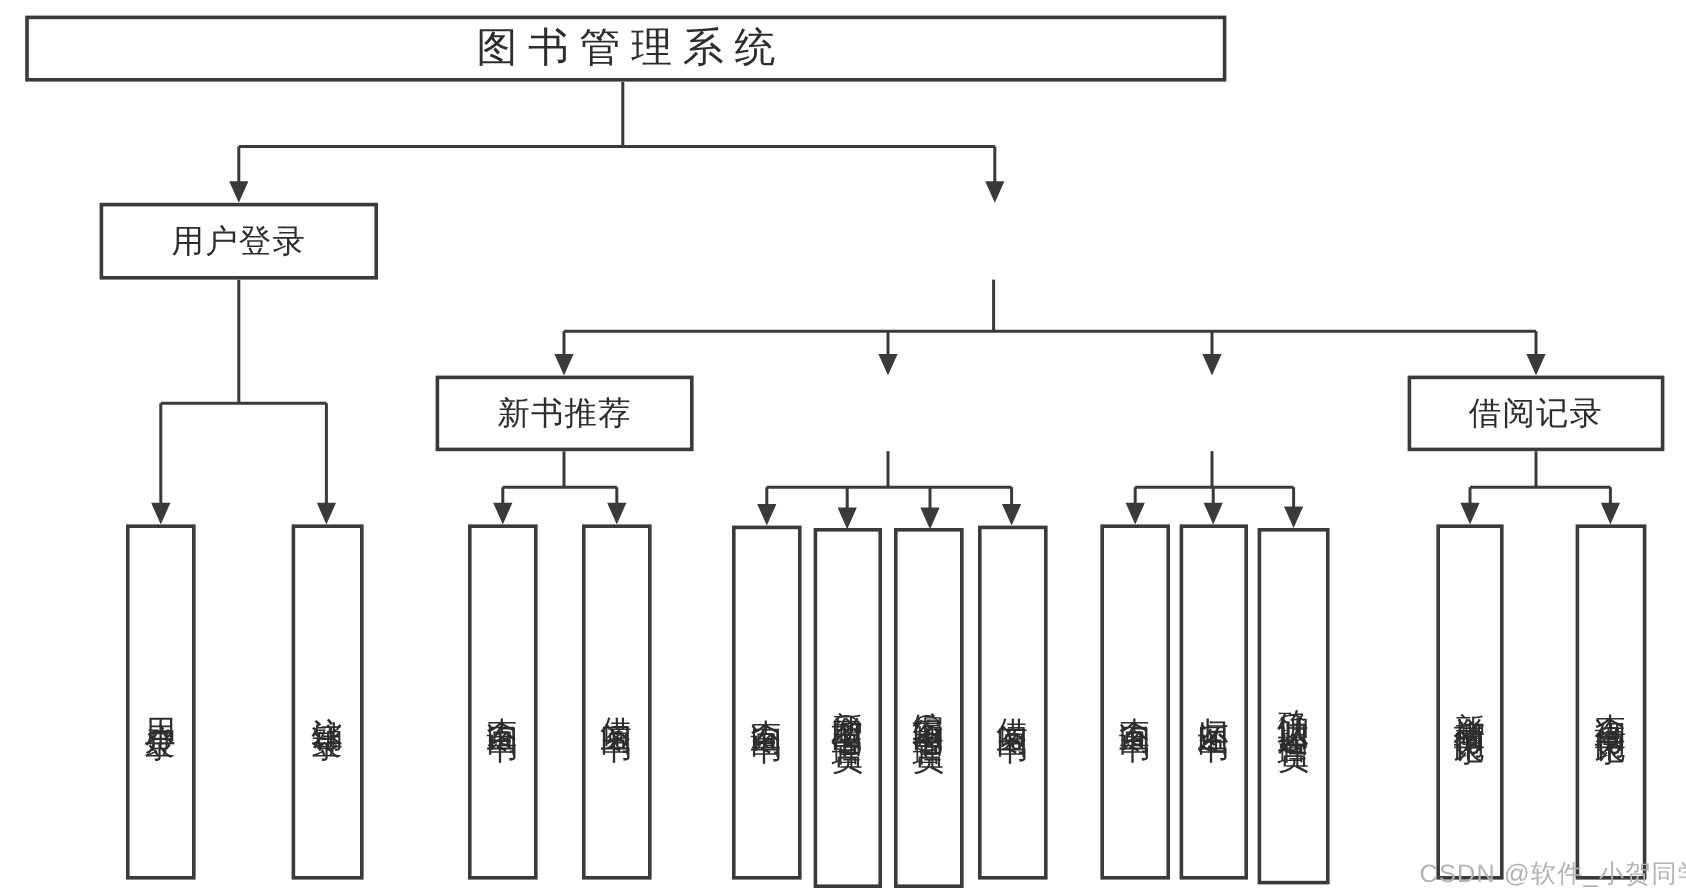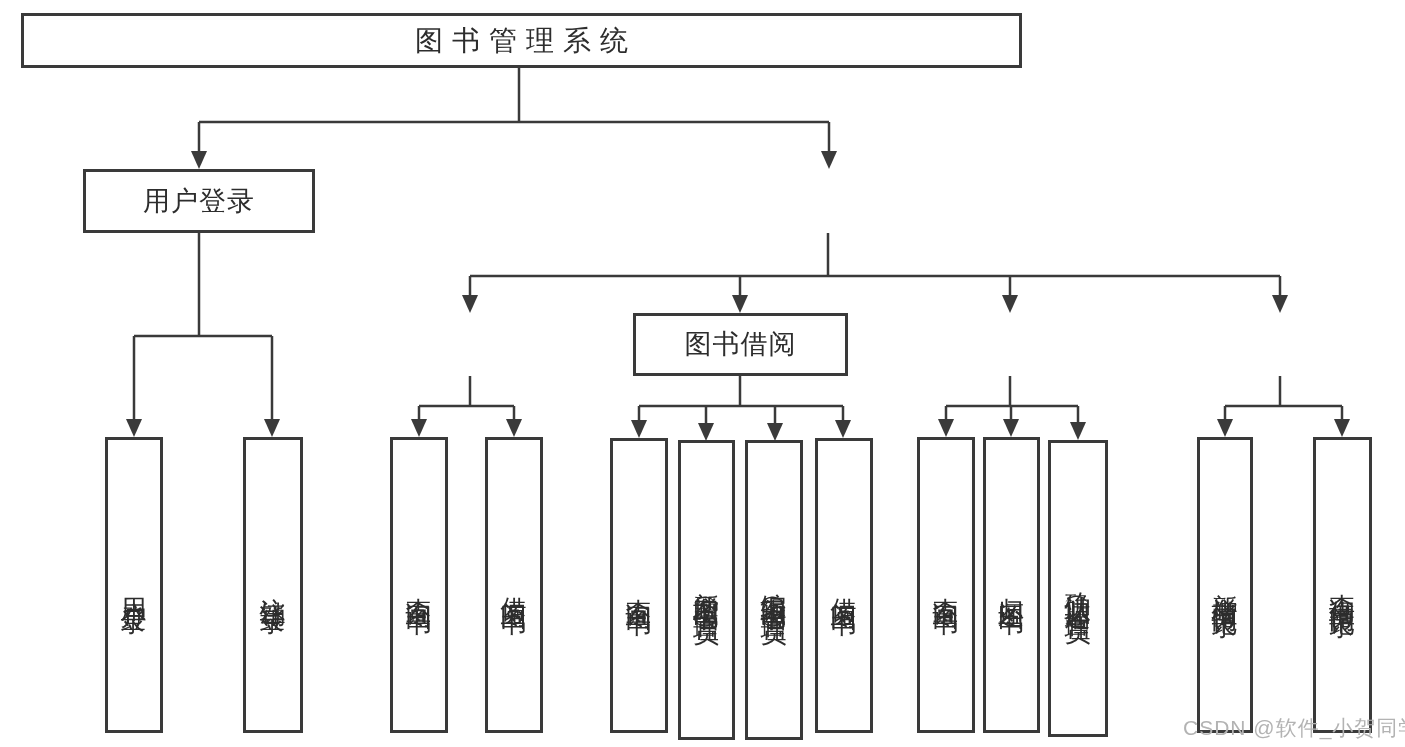--- a/index.html
+++ b/index.html
@@ -23,21 +23,21 @@
     position:absolute;box-sizing:border-box;
     border:3px solid var(--line);
     background:var(--background);
     display:flex;align-items:center;justify-content:center;
     color:var(--text);z-index:2;
   }
   .node.h span{
     font-size:27px;letter-spacing:1px;line-height:1;white-space:nowrap;
   }
   .node.root span{
-    font-size:28px;letter-spacing:9px;padding-left:9px;font-family:Liberation Serif, serif;
+    font-size:34px;letter-spacing:9px;padding-left:9px;font-family:Liberation Serif, serif;
   }
   .node.v span{
     writing-mode:vertical-rl;
     text-orientation:mixed;
     font-size:26px;letter-spacing:4px;line-height:1;
   }
   .watermark{
     position:absolute;left:1183px;top:714px;z-index:3;
     font-size:21px;letter-spacing:1px;white-space:nowrap;
     color:var(--watermark);
@@ -104,22 +104,25 @@
     </svg>
 
   <div class="node h root" style="left:21px;top:13px;width:1001px;height:55px">
     <span>图书管理系统</span>
   </div>
 
   <div class="node h" style="left:83px;top:169px;width:232px;height:64px">
     <span>用户登录</span>
   </div>
 
-  <div class="node h" style="left:633px;top:313px;width:215px;height:63px">
-    <span>图书借阅</span>
+  <div class="node h" style="left:363px;top:313px;width:215px;height:63px">
+    <span>新书推荐</span>
+  </div>
+  <div class="node h" style="left:1173px;top:313px;width:214px;height:63px">
+    <span>借阅记录</span>
   </div>
 
   <div class="node v" style="left:105px;top:437px;width:58px;height:296px">
     <span>用户登录</span>
   </div>
   <div class="node v" style="left:243px;top:437px;width:60px;height:296px">
     <span>注销登录</span>
   </div>
 
   <div class="node v" style="left:390px;top:437px;width:58px;height:296px">

